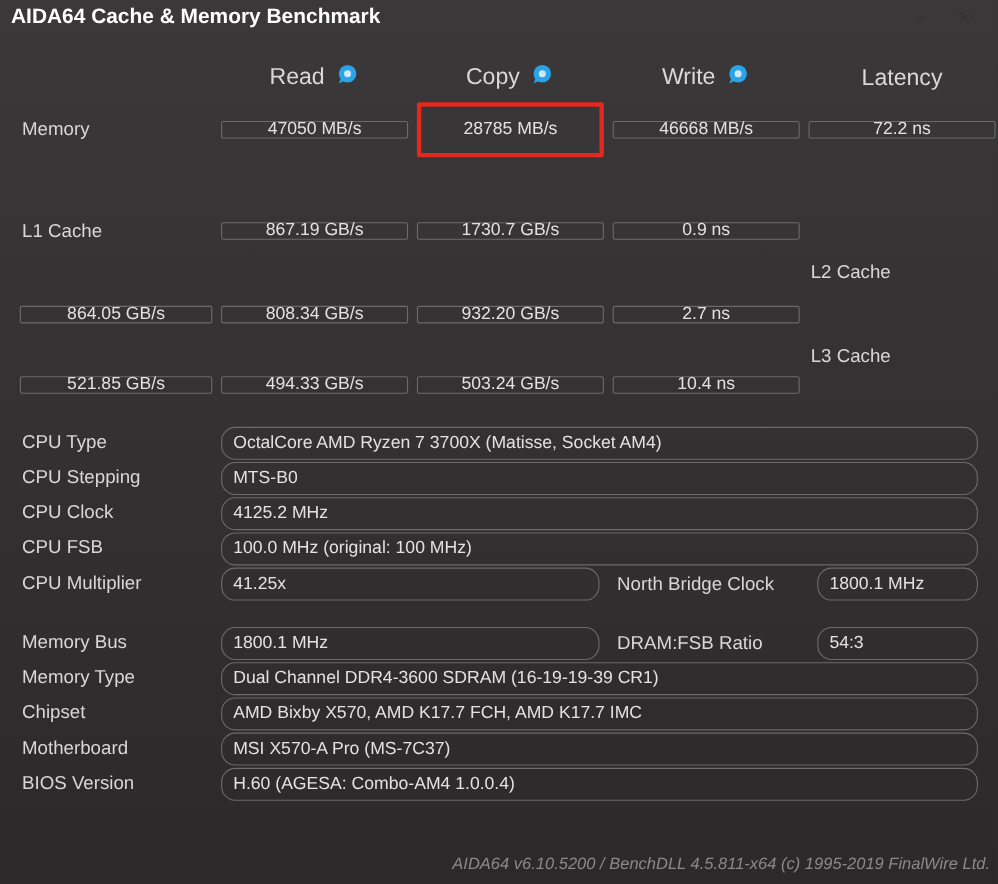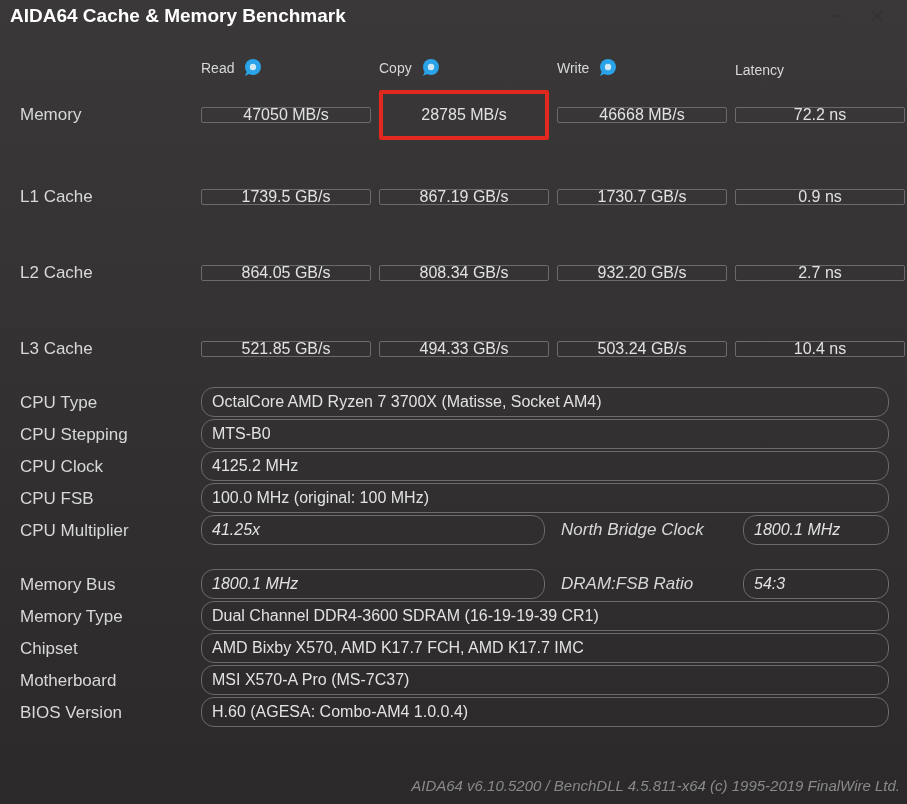--- a/index.html
+++ b/index.html
@@ -41,22 +41,22 @@
       color: #d8d8d8;
     }
     .bench-grid {
       display: grid;
       grid-template-columns: 175px 170px 170px 170px 170px;
       column-gap: 8px;
       row-gap: 8px;
       align-items: center;
     }
     .header-cell {
-      text-align: left;
-      font-size: 14px;
+      text-align: center;
+      font-size: 21px;
       color: #d8d8d8;
       padding: 6px 0 10px 0;
       position: relative;
     }
     .bubble-icon {
       display: inline-block;
       margin-left: 6px;
       vertical-align: middle;
     }
     .row-label {
@@ -82,21 +82,21 @@
       position: relative;
       z-index: 2;
     }
     .spacer-row { height: 40px; }
     
     .info-section {
       margin-top: 28px;
     }
     .info-row {
       display: flex;
-      align-items: flex-start;
+      align-items: flex-end;
       margin-bottom: 0;
     }
     .info-label {
       width: 175px;
       font-size: 17px;
       color: #d8d8d8;
       padding: 6px 0 6px 2px;
       display: flex;
       align-items: center;
     }
@@ -109,21 +109,20 @@
       color: #e2e2e2;
       display: flex;
       align-items: center;
       margin-left: 8px;
     }
     .info-split {
       display: flex;
       flex: 1;
       gap: 8px;
       margin-left: 8px;
-      font-style: italic;
     }
     .info-split .info-value { margin-left: 0; }
     .info-split .small { flex: 0 0 344px; }
     .info-split .mid-label {
       flex: 0 0 182px;
       display: flex;
       align-items: center;
       justify-content: flex-start;
       font-size: 17px;
       color: #d8d8d8;
@@ -195,21 +194,20 @@
       <div class="value-box">46668 MB/s</div>
       <div class="value-box">72.2 ns</div>
 
       <div class="spacer-row"></div>
         <div></div>
         <div></div>
         <div></div>
         <div></div>
 
       <div class="row-label">L1 Cache</div>
-      <div class="value-box">1739.5 GB/s</div>
       <div class="value-box">867.19 GB/s</div>
       <div class="value-box">1730.7 GB/s</div>
       <div class="value-box">0.9 ns</div>
 
       <div class="spacer-row"></div>
         <div></div>
         <div></div>
         <div></div>
         <div></div>
 

